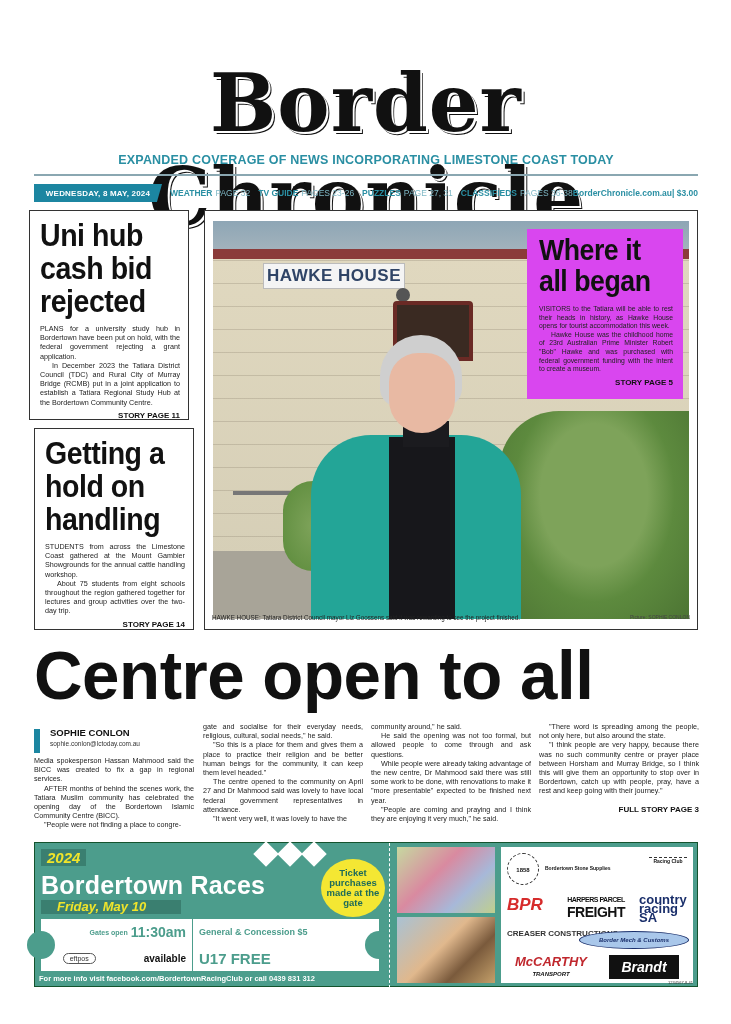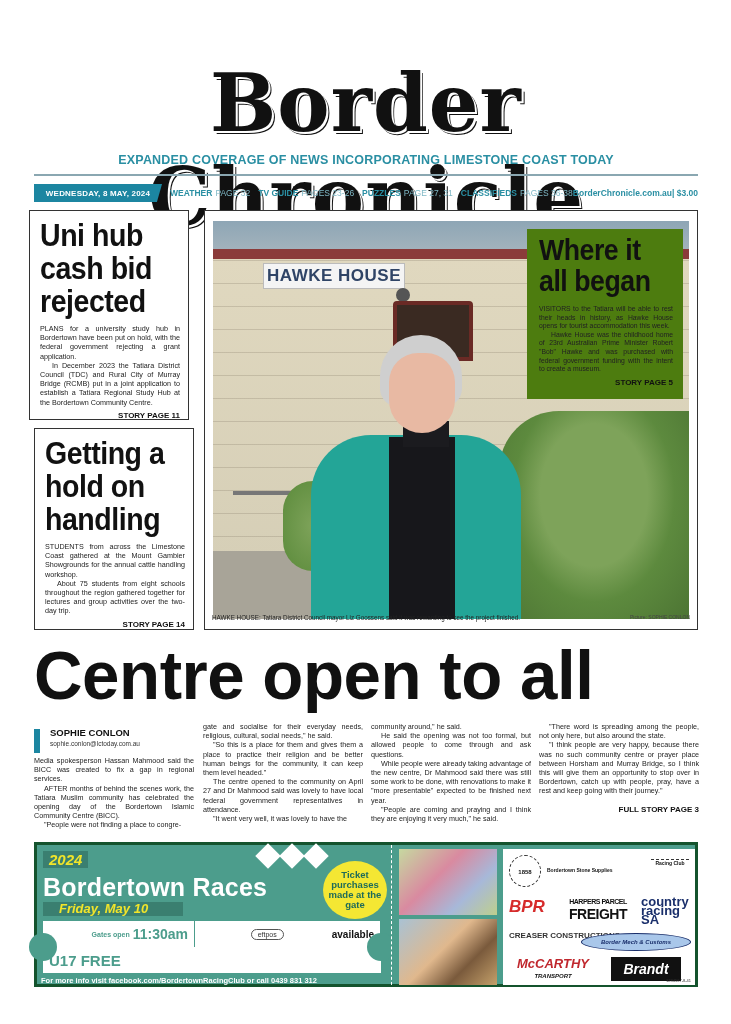--- a/index.html
+++ b/index.html
@@ -43,21 +43,21 @@
   .photo-bush { position: absolute; right: 0; top: 190px; width: 190px; height: 210px; background: radial-gradient(ellipse at 50% 40%, #7ea35a 0 40%, #5d8a3e 60%, #4c7433 100%); border-radius: 60px 0 0 0; }
   .photo-bush-left { position: absolute; left: 70px; top: 260px; width: 60px; height: 90px; background: radial-gradient(#7ea35a, #5a8a3a); border-radius: 30px; }
   .photo-ground { position: absolute; left: 0; top: 330px; width: 100%; height: 70px; background: #a8a498; }
   .photo-rail { position: absolute; left: 20px; top: 270px; width: 90px; height: 4px; background: #777; }
   .person-hair { position: absolute; left: 167px; top: 114px; width: 82px; height: 72px; background: #cfcfcf; border-radius: 44px 44px 20px 20px; }
   .person-face { position: absolute; left: 176px; top: 132px; width: 66px; height: 80px; background: #e8b9a3; border-radius: 30px 30px 34px 34px; }
   .person-neck { position: absolute; left: 190px; top: 200px; width: 46px; height: 26px; background: #1b1b1f; }
   .person-coat { position: absolute; left: 98px; top: 214px; width: 210px; height: 190px; background: #23a597; border-radius: 60px 60px 0 0; }
   .person-shirt { position: absolute; left: 176px; top: 216px; width: 66px; height: 190px; background: #17171b; }
 
-  .photo-box { position: absolute; left: 314px; top: 8px; width: 156px; height: 170px; background: #4d7c0f; padding: 6px 10px 8px 12px; }
+  .photo-box { position: absolute; left: 314px; top: 8px; width: 156px; height: 170px; background: #d946ef; padding: 6px 10px 8px 12px; }
   .photo-box .box-head { font-size: 29px; line-height: 31px; }
   .photo-box .box-body { font-size: 6.8px; line-height: 8.6px; margin-top: 8px; }
 
   .caption { position: absolute; left: 212px; top: 614px; width: 478px; display: flex; font-size: 6.3px; color: #222; }
   .caption .credit { margin-left: auto; font-size: 5px; color: #444; }
 
   .headline { position: absolute; left: 34px; top: 636px; width: 664px; font-weight: bold; font-size: 69px; line-height: 80px; letter-spacing: -0.5px; transform: scaleX(0.975); transform-origin: left; white-space: nowrap; }
 
   .byline { position: absolute; left: 34px; top: 727px; width: 160px; height: 24px; }
   .byline-bar { position: absolute; left: 0; top: 2px; width: 6px; height: 24px; background: #1c86a1; }
@@ -65,21 +65,21 @@
   .byline-email { position: absolute; left: 16px; top: 13px; font-size: 6.5px; color: #333; }
 
   .col { position: absolute; top: 722px; width: 160px; font-size: 7.2px; line-height: 9.2px; text-align: justify; color: #222; }
   .col p + p, .col p.indent { text-indent: 10px; }
   .col1 { left: 34px; top: 756px; }
   .col2 { left: 203px; }
   .col3 { left: 371px; }
   .col4 { left: 539px; }
   .full-story { font-size: 8px; font-weight: bold; text-align: right; margin-top: 9px; color: #111; }
 
-  .ad { position: absolute; left: 34px; top: 842px; width: 664px; height: 145px; background: #4c9d8c; border: 3px solid #14532d; }
+  .ad { position: absolute; left: 34px; top: 842px; width: 664px; height: 145px; background: #4c9d8c; border: 1px solid #14532d; }
   .ad-left { position: absolute; left: 0; top: 0; width: 352px; height: 145px; }
   .ad-year { position: absolute; left: 6px; top: 6px; background: #3a7f70; color: #f1e52a; font-weight: bold; font-style: italic; font-size: 15px; padding: 0 6px; }
   .ad-diamonds { position: absolute; left: 222px; top: 0; display: flex; }
   .diamond { width: 18px; height: 18px; background: #fff; transform: rotate(45deg); margin-right: 6px; margin-top: 2px; }
   .ad-title { position: absolute; left: 6px; top: 28px; color: #fff; font-weight: bold; font-size: 25px; line-height: 28px; letter-spacing: 0.2px; }
   .ad-date { position: absolute; left: 6px; top: 57px; width: 140px; height: 14px; background: #3a7f70; color: #f1e52a; font-weight: bold; font-style: italic; font-size: 13px; line-height: 14px; padding-left: 16px; }
   .ad-circle { position: absolute; left: 286px; top: 16px; width: 64px; height: 58px; border-radius: 50%; background: #f4e733; color: #1e6b5a; font-weight: bold; font-size: 9.5px; line-height: 10px; text-align: center; display: flex; align-items: center; justify-content: center; }
   .ad-ticket { position: absolute; left: 6px; top: 76px; width: 338px; height: 52px; background: #fff; display: grid; grid-template-columns: 152px 1fr; grid-template-rows: 26px 26px; }
   .ad-ticket::before { content: ""; position: absolute; left: -14px; top: 12px; width: 28px; height: 28px; border-radius: 50%; background: #4c9d8c; }
   .ad-ticket::after { content: ""; position: absolute; right: -14px; top: 12px; width: 28px; height: 28px; border-radius: 50%; background: #4c9d8c; }
@@ -221,20 +221,21 @@
       <div class="diamond"></div>
     </div>
     <div class="ad-title">Bordertown Races</div>
     <div class="ad-date">Friday, May 10</div>
     <div class="ad-circle">Ticket purchases made at the gate</div>
     <div class="ad-ticket">
       <div class="cell l">
         <span class="gates-label">Gates open</span>
         <span class="gates-time">11:30am</span>
       </div>
+      <div class="cell r general">General &amp; Concession $5</div>
       <div class="cell l">
         <span class="eftpos">eftpos</span>
         <span class="available">available</span>
       </div>
       <div class="cell r u17">U17 FREE</div>
     </div>
     <div class="ad-foot">For more info visit facebook.com/BordertownRacingClub or call 0439 831 312</div>
   </div>
   <div class="ad-divider"></div>
   <div class="ad-photo1"></div>

